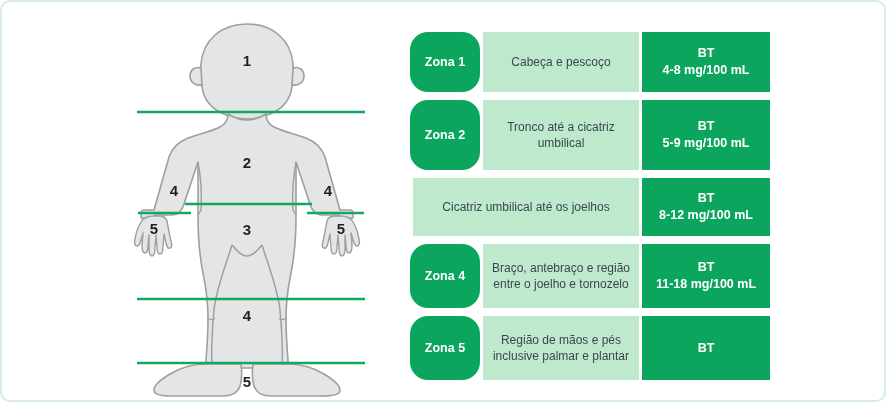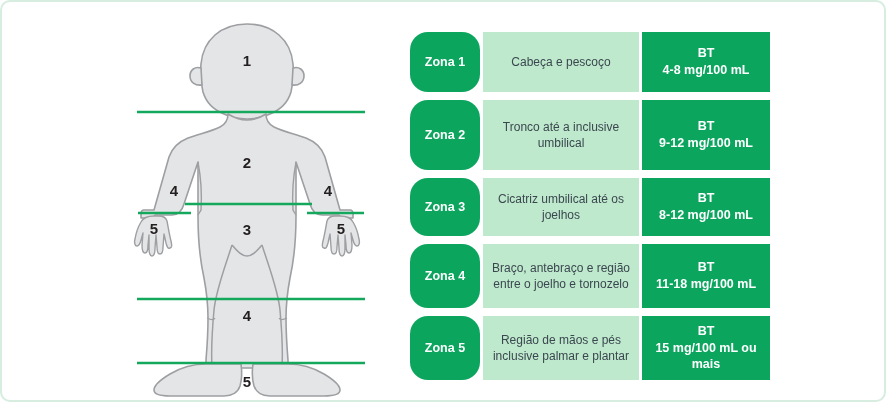--- a/index.html
+++ b/index.html
@@ -265,31 +265,30 @@
       <div class="cell-bt">
         <div>
           <div>BT</div>
           <div>4-8 mg/100 mL</div>
         </div>
       </div>
     </div>
 
     <div class="legend-row r2">
       <div class="cell-zone">Zona 2</div>
-      <div class="cell-desc">Tronco até a inclusive umbilical</div>
-      <div class="cell-bt">
-        <div>
-          <div>BT</div>
-          <div>9-12 mg/100 mL</div>
+      <div class="cell-desc">Tronco até a cicatriz umbilical</div>
+      <div class="cell-bt">
+        <div>
+          <div>BT</div>
+          <div>5-9 mg/100 mL</div>
         </div>
       </div>
     </div>
 
     <div class="legend-row r3">
-      <div class="cell-zone">Zona 3</div>
       <div class="cell-desc">Cicatriz umbilical até os joelhos</div>
       <div class="cell-bt">
         <div>
           <div>BT</div>
           <div>8-12 mg/100 mL</div>
         </div>
       </div>
     </div>
 
     <div class="legend-row r4">
@@ -302,19 +301,18 @@
         </div>
       </div>
     </div>
 
     <div class="legend-row r5">
       <div class="cell-zone">Zona 5</div>
       <div class="cell-desc">Região de mãos e pés inclusive palmar e plantar</div>
       <div class="cell-bt">
         <div>
           <div>BT</div>
-          <div>15 mg/100 mL ou mais</div>
         </div>
       </div>
     </div>
 
   </div>
 </div>
 
 </body></html>

